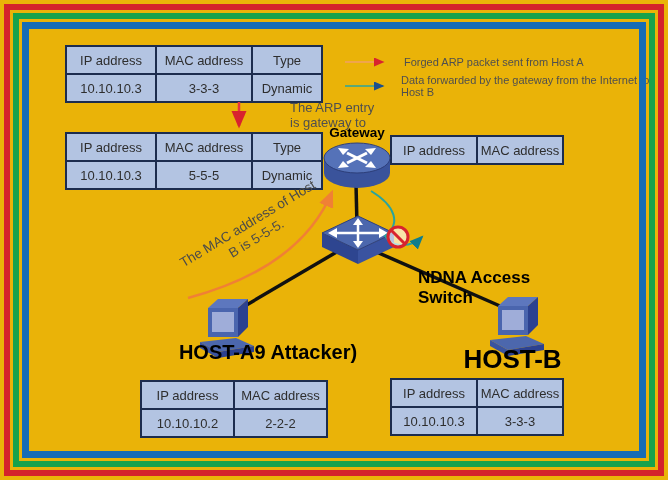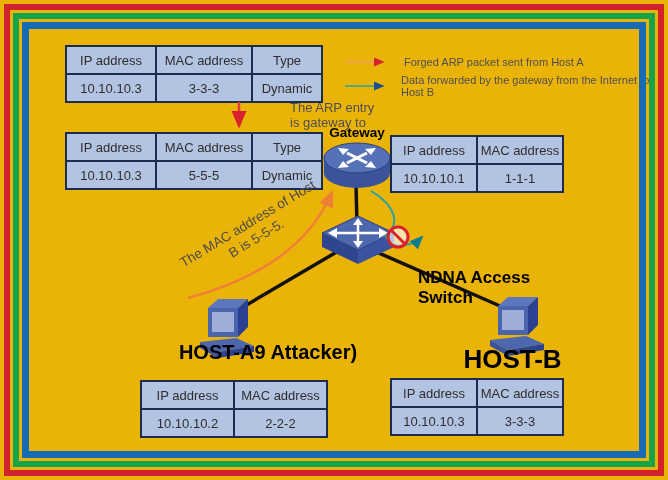--- a/index.html
+++ b/index.html
@@ -104,24 +104,20 @@
   <table class="tbl" style="left:390px; top:135px; width:172px;">
     <colgroup>
         <col style="width:86px">
         <col style="width:86px">
       </colgroup>
     <tbody>
         <tr>
       <td>IP address</td>
       <td>MAC address</td>
     </tr>
-    <tr>
-      <td>10.10.10.1</td>
-      <td>1-1-1</td>
-    </tr>
   </tbody>
     </table>
 
   <table class="tbl" style="left:140px; top:380px; width:186px;">
     <colgroup>
         <col style="width:93px">
         <col style="width:93px">
       </colgroup>
     <tbody>
         <tr>

